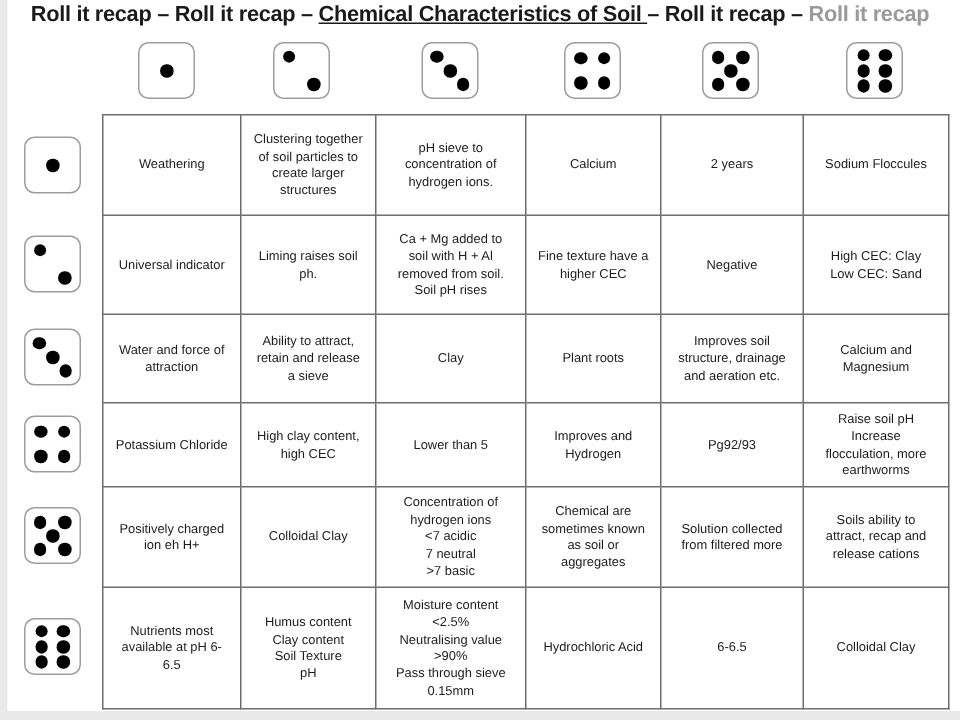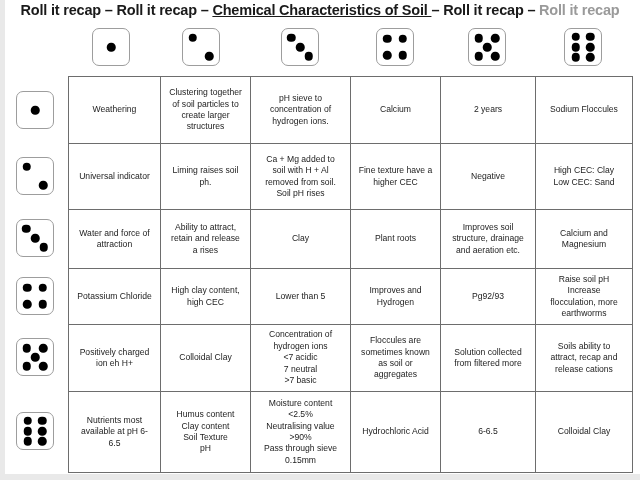--- a/index.html
+++ b/index.html
@@ -299,21 +299,21 @@
           </td>
         </tr>
         <tr style="height: 59px;">
           <td>
             <span class="cell-line">Water and force of</span>
             <span class="cell-line">attraction</span>
           </td>
           <td>
             <span class="cell-line">Ability to attract,</span>
             <span class="cell-line">retain and release</span>
-            <span class="cell-line">a rises</span>
+            <span class="cell-line">a sieve</span>
           </td>
           <td>
             <span class="cell-line">Clay</span>
           </td>
           <td>
             <span class="cell-line">Plant roots</span>
           </td>
           <td>
             <span class="cell-line">Improves soil</span>
             <span class="cell-line">structure, drainage</span>
@@ -358,21 +358,21 @@
             <span class="cell-line">Colloidal Clay</span>
           </td>
           <td>
             <span class="cell-line">Concentration of</span>
             <span class="cell-line">hydrogen ions</span>
             <span class="cell-line">&lt;7 acidic</span>
             <span class="cell-line">7 neutral</span>
             <span class="cell-line">&gt;7 basic</span>
           </td>
           <td>
-            <span class="cell-line">Floccules are</span>
+            <span class="cell-line">Chemical are</span>
             <span class="cell-line">sometimes known</span>
             <span class="cell-line">as soil or</span>
             <span class="cell-line">aggregates</span>
           </td>
           <td>
             <span class="cell-line">Solution collected</span>
             <span class="cell-line">from filtered more</span>
           </td>
           <td>
             <span class="cell-line">Soils ability to</span>

